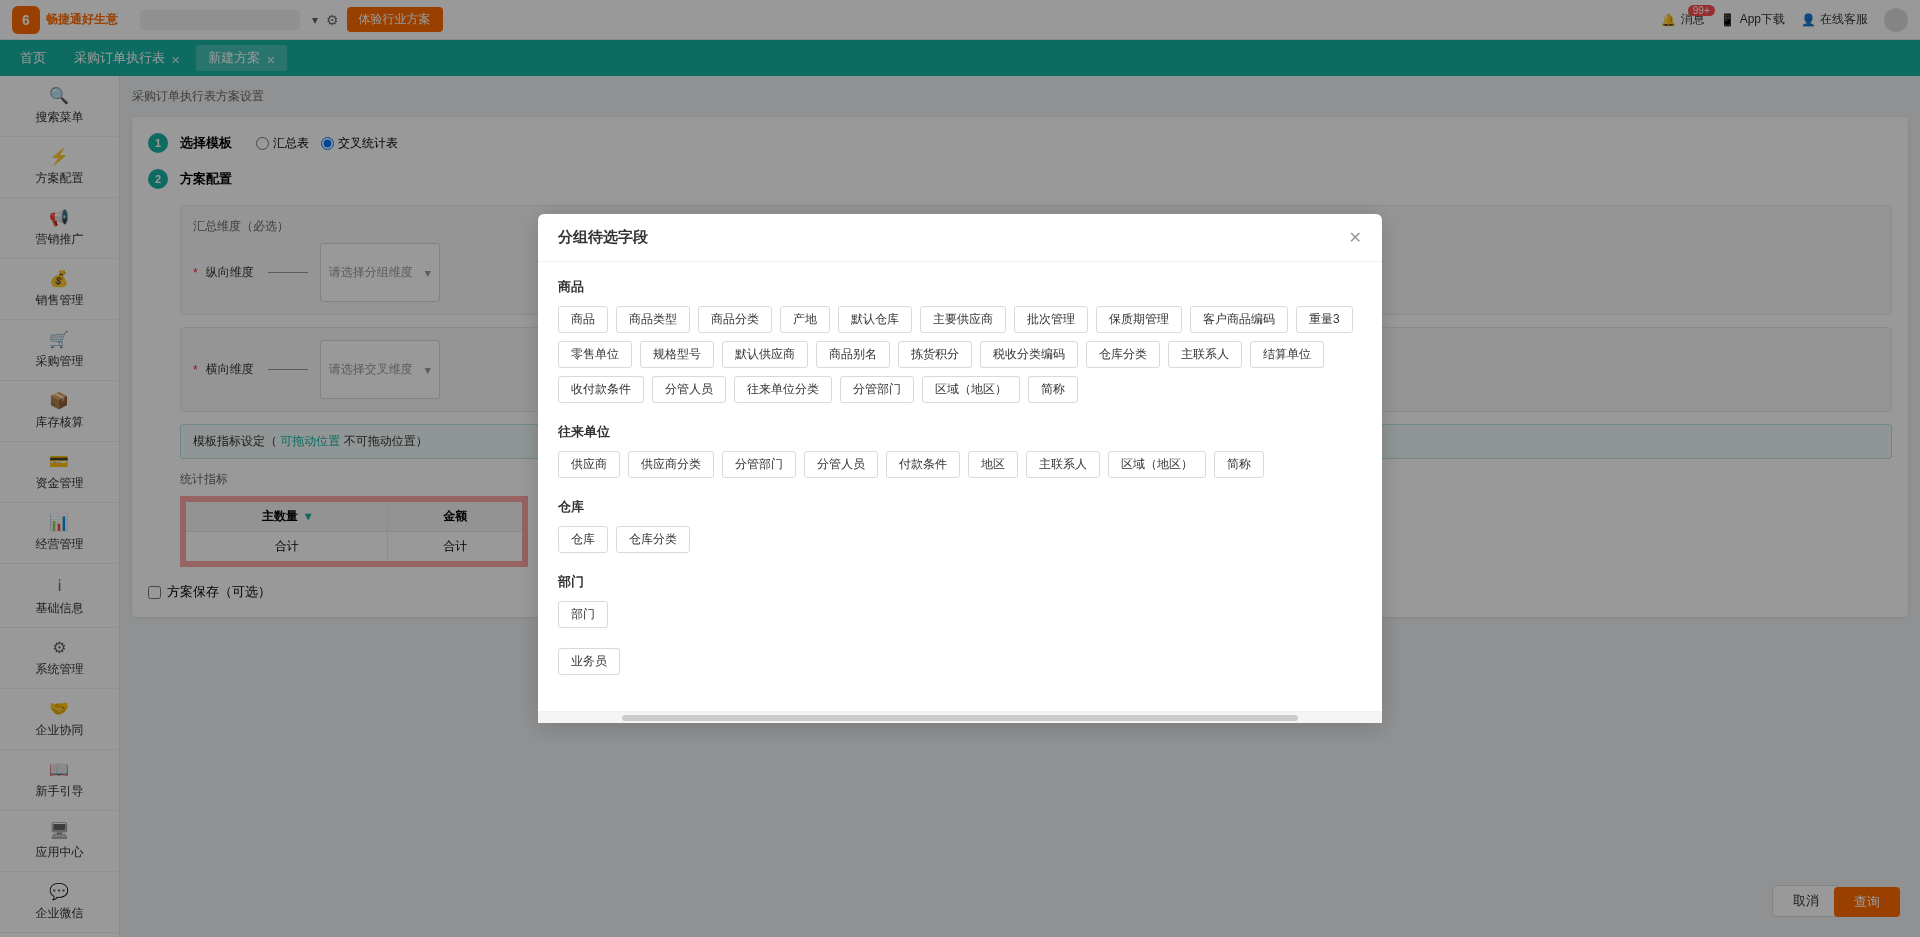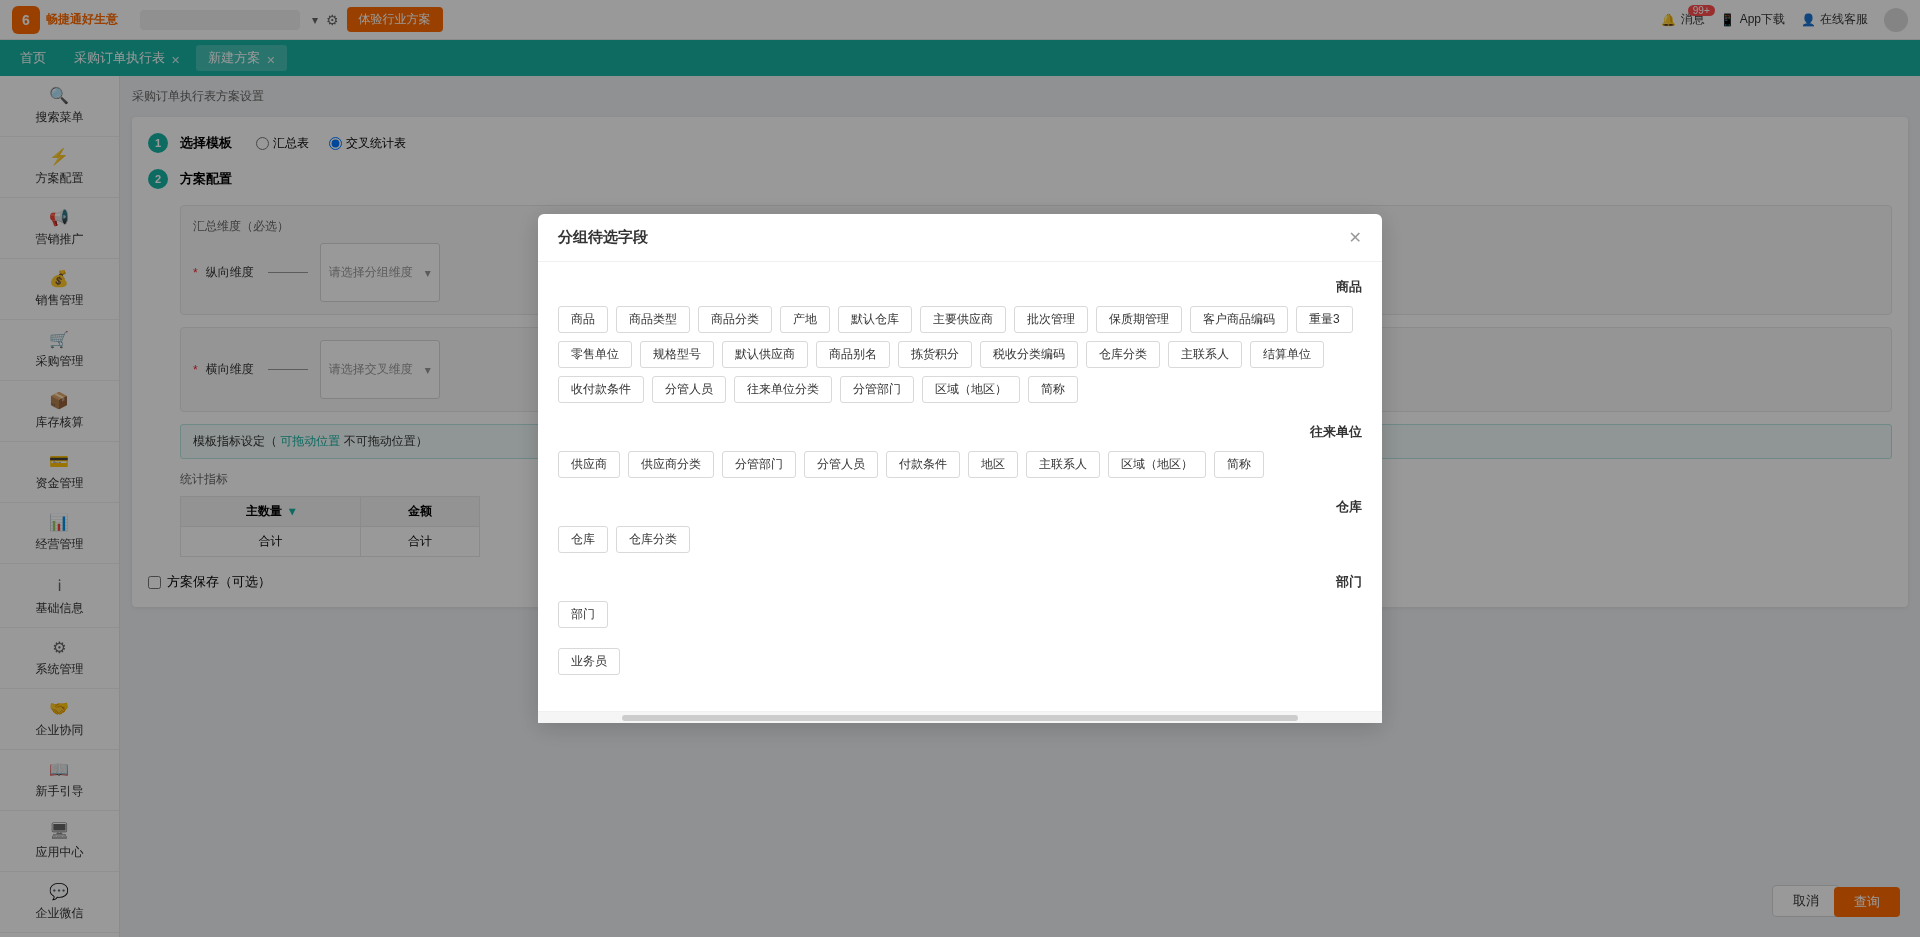--- a/index.html
+++ b/index.html
@@ -104,39 +104,39 @@
 
     
     .step-row { display: flex; align-items: center; gap: 12px; margin-bottom: 16px; }
     .step-num {
       width: 20px; height: 20px; border-radius: 50%;
       background: #17b3a3; color: #fff; font-size: 11px;
       display: flex; align-items: center; justify-content: center; font-weight: bold;
       flex-shrink: 0;
     }
     .step-label { font-weight: bold; font-size: 13px; margin-right: 12px; }
-    .radio-group { display: flex; align-items: flex-end; gap: 20px; }
+    .radio-group { display: flex; align-items: flex-end; gap: 12px; }
     .radio-item { display: flex; align-items: center; gap: 4px; font-size: 12px; cursor: pointer; }
     .radio-item input { cursor: pointer; }
 
     .field-block {
       background: #f9f9f9; border: 1px solid #e8e8e8; border-radius: 4px;
       padding: 12px; margin-bottom: 12px;
     }
     .field-block-header { font-size: 12px; color: #666; margin-bottom: 8px; }
     .field-select {
       border: 1px solid #d9d9d9; border-radius: 3px; padding: 20px 8px;
       font-size: 12px; background: #fff; color: #999; min-width: 120px;
       display: flex; align-items: center; justify-content: space-between; cursor: pointer;
     }
     .arrow-line { width: 40px; height: 1px; background: #999; margin: 0 4px; }
 
     .dimension-row { display: flex; align-items: center; gap: 8px; }
 
-    .stats-table { border: 1px solid #fca5a5; border-collapse: collapse; width: 300px; }
+    .stats-table { border: 6px solid #fca5a5; border-collapse: collapse; width: 348px; }
     .stats-table th, .stats-table td {
       border: 1px solid #e8e8e8; padding: 6px 12px; font-size: 12px; text-align: center;
     }
     .stats-table th { background: #f5f5f5; }
 
     .tip-text { font-size: 11px; color: #999; margin-top: 8px; line-height: 1.8; }
     .btn-cancel {
       border: 1px solid #d9d9d9; background: #fff; border-radius: 4px;
       padding: 6px 20px; font-size: 13px; cursor: pointer; color: #333;
       position: fixed; bottom: 20px; right: 80px;
@@ -164,21 +164,21 @@
       flex-shrink: 0;
     }
     .modal-title { font-size: 15px; font-weight: bold; color: #333; }
     .modal-close { cursor: pointer; color: #999; font-size: 16px; }
 
     .modal-body {
       flex: 1; overflow-y: auto; padding: 16px 20px;
     }
 
     
-    .modal-section { margin-bottom: 20px; text-align: right; }
+    .modal-section { margin-bottom: 20px; }
     .modal-section-title {
       font-size: 13px; font-weight: bold; color: #333; margin-bottom: 10px;
     }
     .modal-field-grid {
       display: flex; flex-wrap: wrap; gap: 8px;
     }
     .modal-field-tag {
       border: 1px solid #d9d9d9; border-radius: 3px;
       padding: 4px 12px; font-size: 12px; color: #333; cursor: pointer;
       background: #fff; white-space: nowrap;

